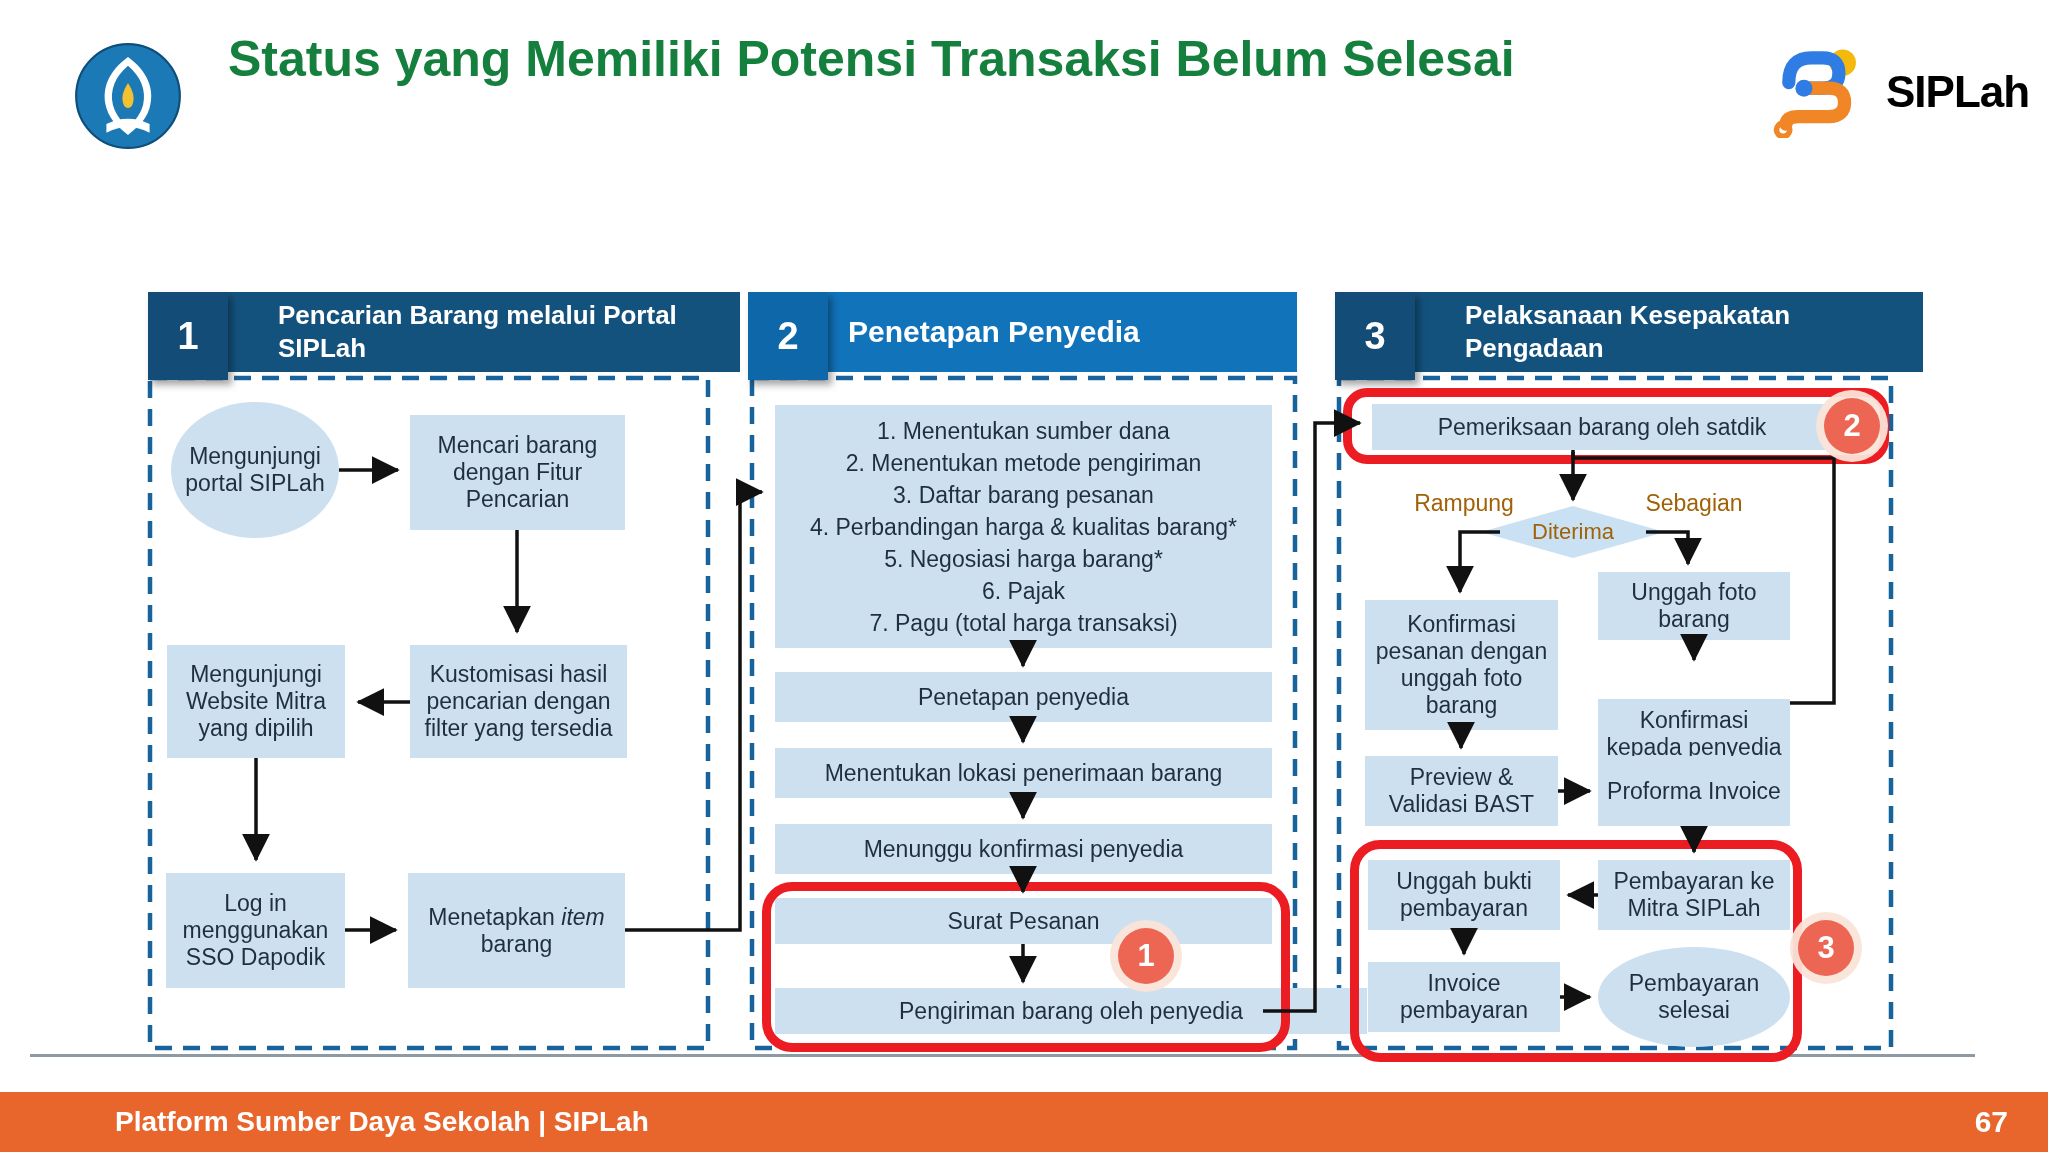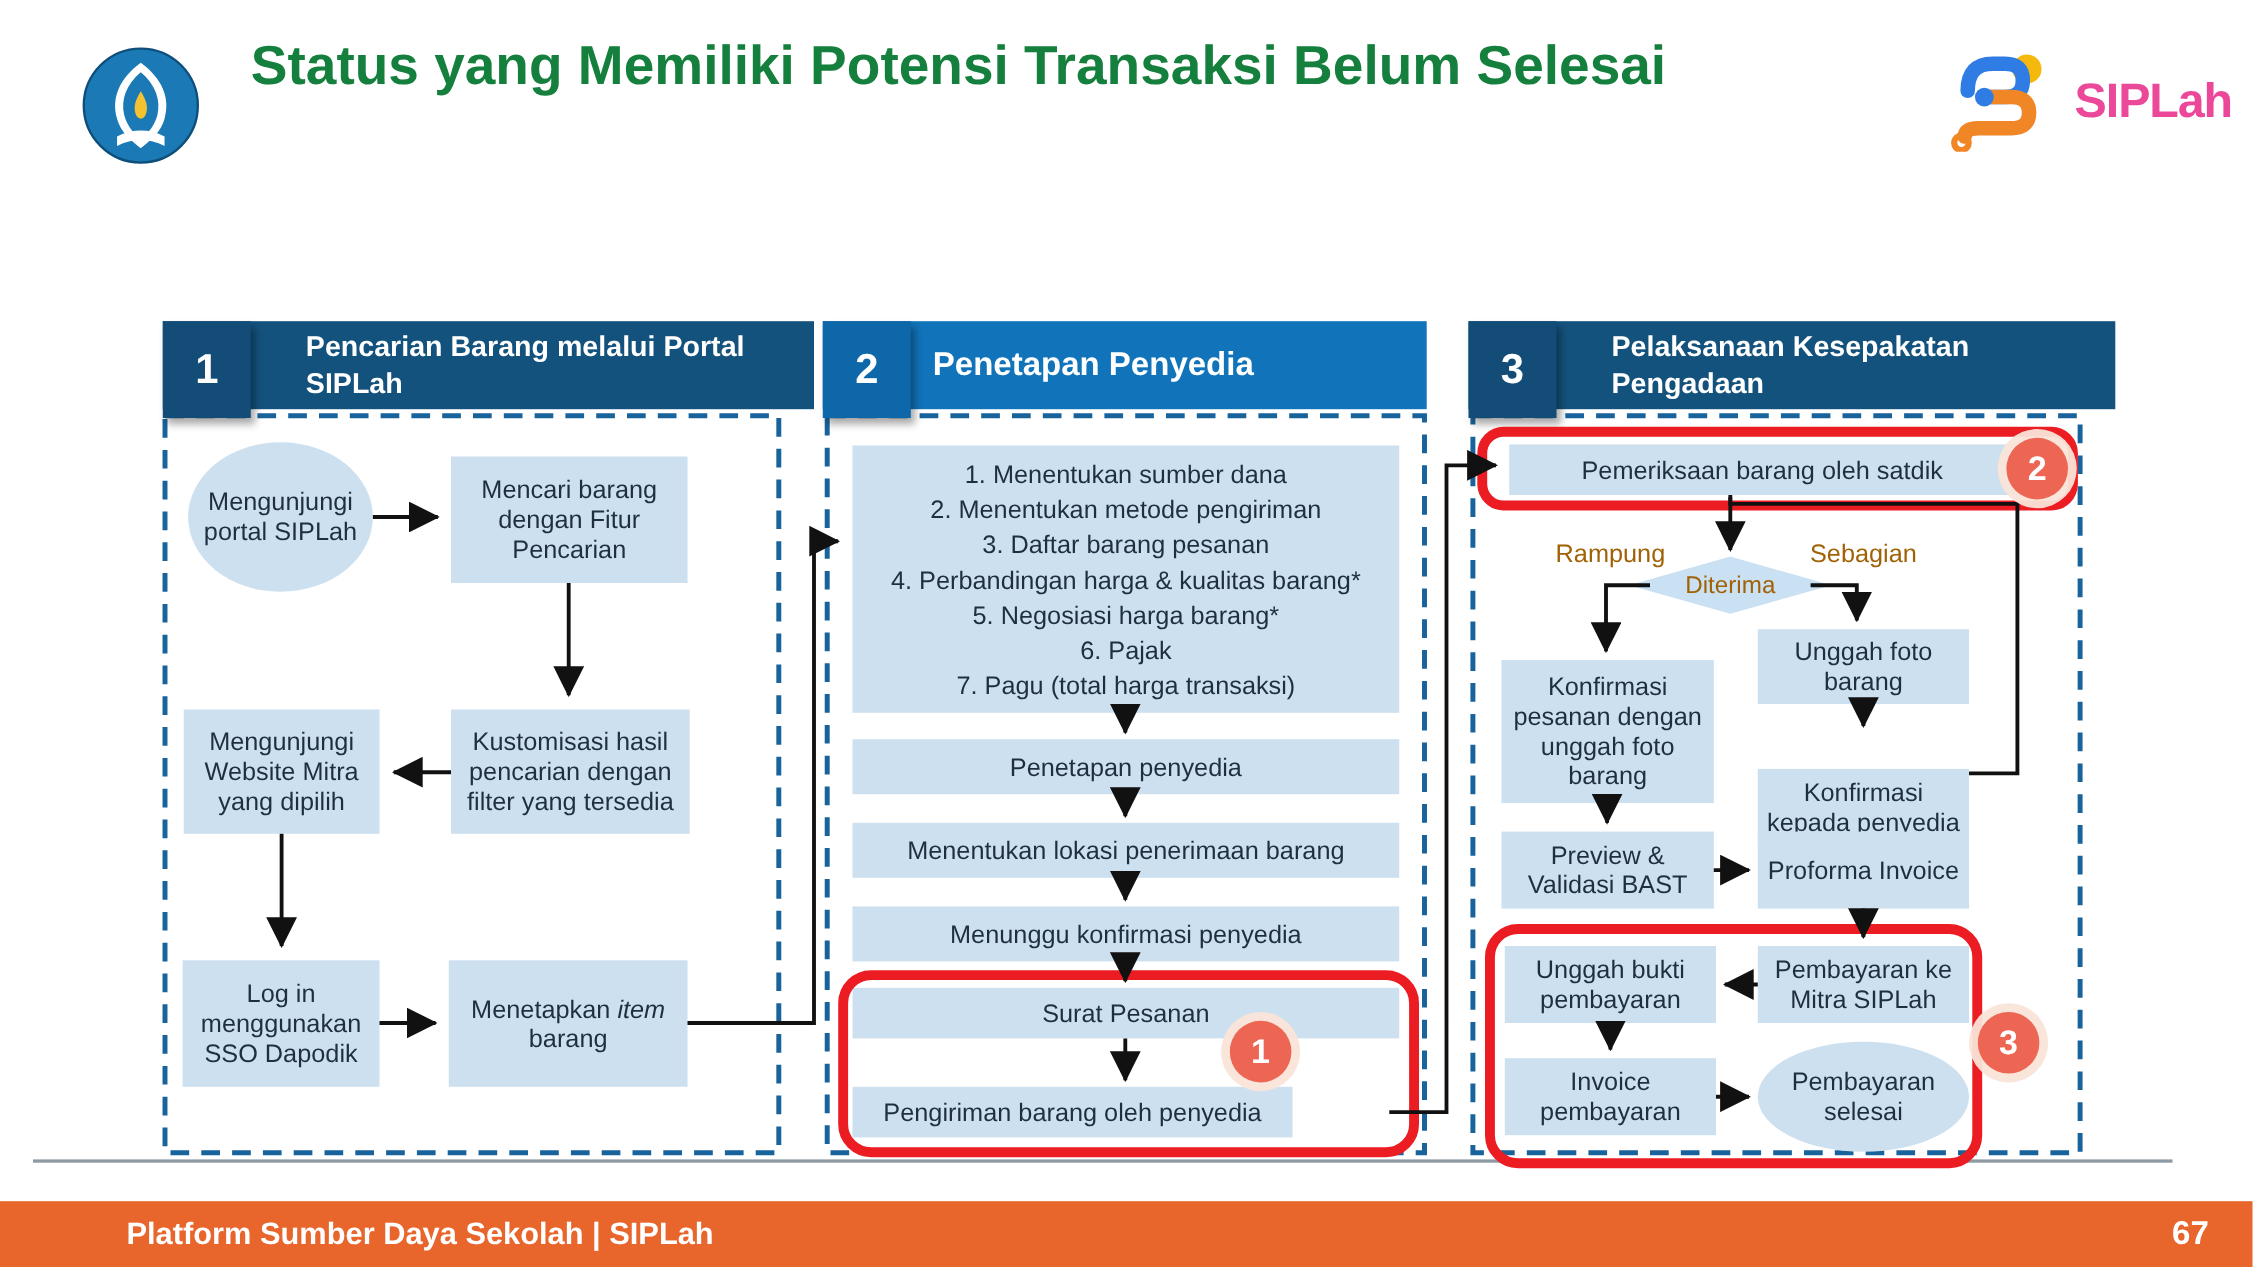--- a/index.html
+++ b/index.html
@@ -4,21 +4,21 @@
 <style>
   html,body{margin:0;padding:0;background:#ffffff;}
   #slide{position:relative;width:2048px;height:1152px;background:#ffffff;overflow:hidden;
          font-family:"Liberation Sans","DejaVu Sans",sans-serif;}
   .abs{position:absolute;}
   svg.layer{position:absolute;left:0;top:0;pointer-events:none;}
   
   #page-title{left:228px;top:30px;width:1320px;font-size:50px;line-height:58px;
               font-weight:bold;color:#15803d;}
   #brand{left:1768px;top:46px;display:flex;align-items:center;gap:14px;}
-  #brand .word{font-size:44px;font-weight:bold;color:#ec4899;letter-spacing:-1px;}
+  #brand .word{font-size:44px;font-weight:bold;color:#000000;letter-spacing:-1px;}
   
   .colhead{height:80px;display:flex;align-items:center;color:#ffffff;font-weight:bold;z-index:1;}
   .colhead .htext{padding-left:100px;}
   .navybar{background:#14527E;padding-left:30px;}
   .bluebar{background:#1173B9;}
   .tab{width:80px;height:88px;display:flex;align-items:center;justify-content:center;
        color:#fff;font-size:38px;font-weight:bold;z-index:2;
        box-shadow:4px 5px 7px rgba(0,0,0,0.35);}
   .navytab{background:#134C77;}
   .bluetab{background:#0E67A8;}
@@ -116,21 +116,21 @@
     <div>3. Daftar barang pesanan</div>
     <div>4. Perbandingan harga &amp; kualitas barang*</div>
     <div>5. Negosiasi harga barang*</div>
     <div>6. Pajak</div>
     <div>7. Pagu (total harga transaksi)</div>
   </div>
   <div class="bx" style="left:775px;top:672px;width:497px;height:50px;">Penetapan penyedia</div>
   <div class="bx" style="left:775px;top:748px;width:497px;height:50px;">Menentukan lokasi penerimaan barang</div>
   <div class="bx" style="left:775px;top:824px;width:497px;height:50px;">Menunggu konfirmasi penyedia</div>
   <div class="bx" style="left:775px;top:898px;width:497px;height:46px;">Surat Pesanan</div>
-  <div class="bx" style="left:775px;top:988px;width:400px;height:46px;text-align:center;">Pengiriman barang oleh penyedia</div>
+  <div class="bx" style="left:775px;top:988px;width:592px;height:46px;text-align:center;">Pengiriman barang oleh penyedia</div>
 
   <div class="bx" style="left:1372px;top:404px;width:460px;height:46px;">Pemeriksaan barang oleh satdik</div>
   <div class="lbl" style="left:1513px;top:519px;width:120px;font-size:22px;">Diterima</div>
   <div class="lbl" style="left:1408px;top:490px;width:112px;">Rampung</div>
   <div class="lbl" style="left:1638px;top:490px;width:112px;">Sebagian</div>
   <div class="bx" style="left:1365px;top:600px;width:193px;height:130px;">Konfirmasi pesanan dengan unggah foto barang</div>
   <div class="bx" style="left:1598px;top:572px;width:192px;height:68px;">Unggah foto barang</div>
   <div class="bx" style="left:1598px;top:668px;width:192px;height:70px;margin-top:31px;">Konfirmasi kepada penyedia</div>
   <div class="bx" style="left:1365px;top:756px;width:193px;height:70px;">Preview &amp; Validasi BAST</div>
   <div class="bx" style="left:1598px;top:756px;width:192px;height:70px;">Proforma Invoice</div>

